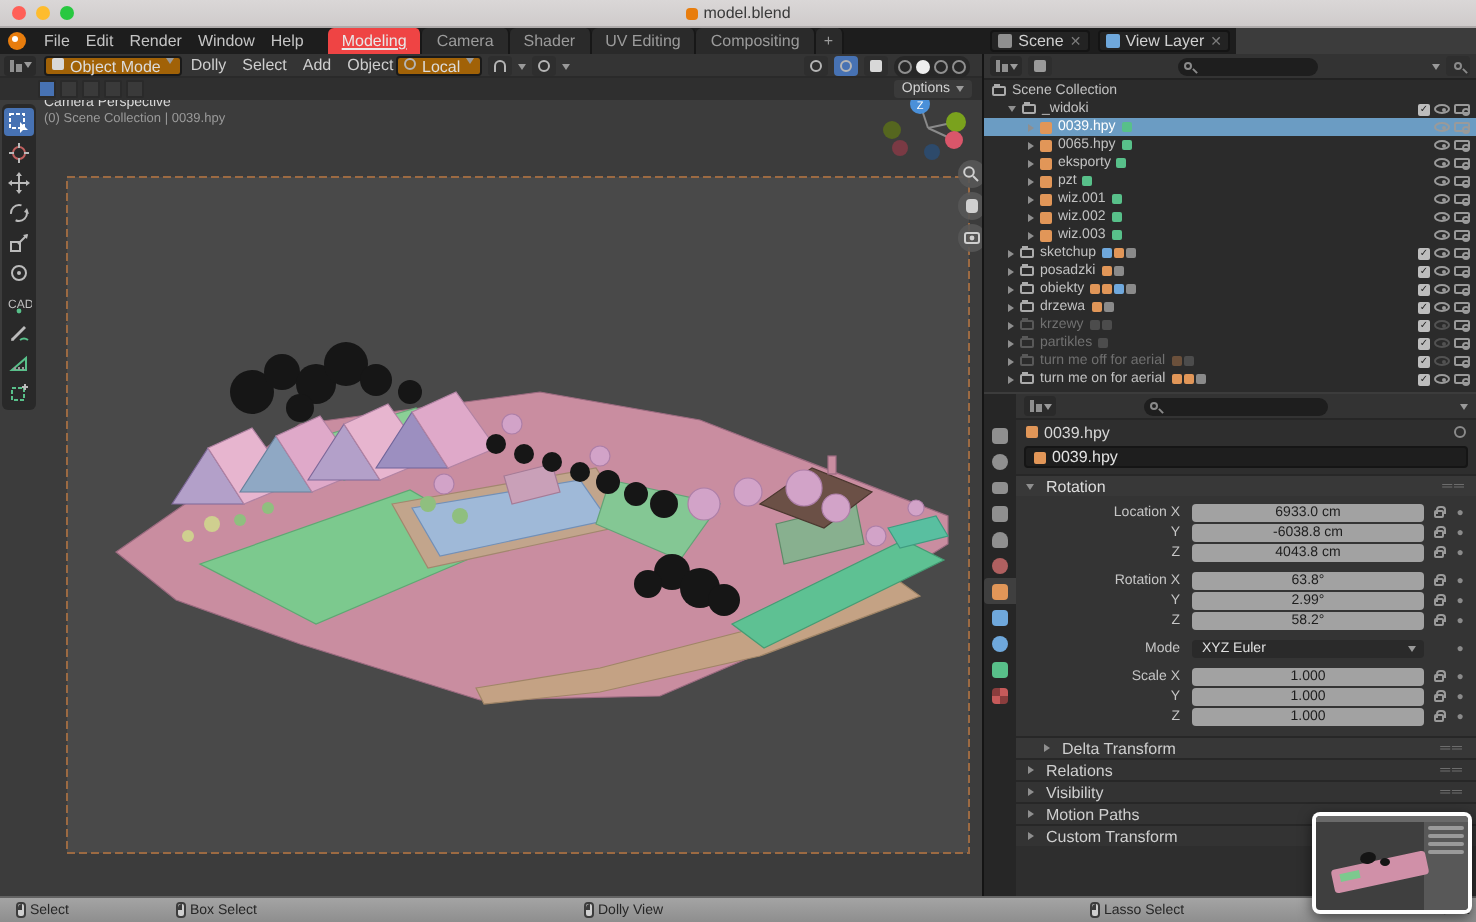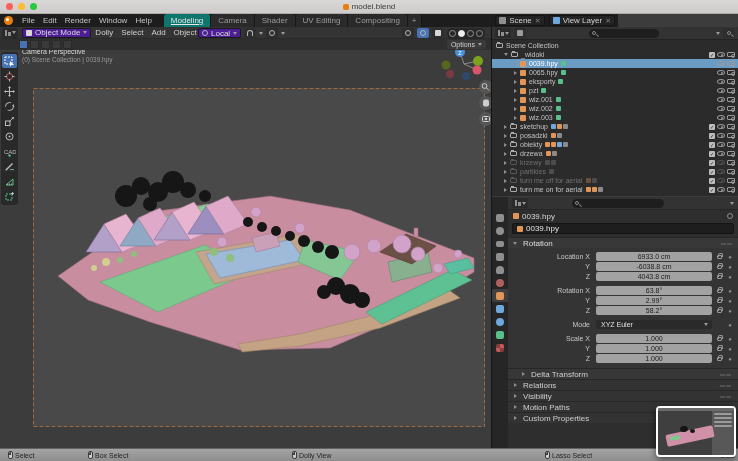--- a/index.html
+++ b/index.html
@@ -15,38 +15,38 @@
   .win-title{position:absolute;left:0;right:0;text-align:center;color:#3a3a3a;font-size:8px;display:flex;justify-content:center;align-items:center;gap:3px;}
   .file-ico{width:6px;height:6px;border-radius:2px;background:#e87d0d;display:inline-block;}
 
   
   .topbar{left:0;top:14px;width:618px;height:13px;background:#1d1d1d;display:flex;align-items:center;}
   .blogo{width:9px;height:9px;border-radius:50%;background:#e87d0d;margin:0 5px 0 4px;position:relative;}
   .blogo::after{content:'';position:absolute;left:2px;top:2px;width:3px;height:3px;border-radius:50%;background:#fff;}
   .menu-item{padding:0 4px;color:#c4c4c4;height:13px;line-height:13px;}
   .tabs{display:flex;margin-left:8px;height:13px;}
   .wtab{padding:0 7px;height:13px;line-height:13px;background:#2a2a2a;color:#9b9b9b;border-right:1px solid #171717;border-radius:3px 3px 0 0;}
-  .wtab.active{background:#0f766e;color:#e8e8e8;text-decoration:underline;}
+  .wtab.active{background:#ef4444;color:#e8e8e8;text-decoration:underline;}
   .wtab.plus{padding:0 4px;}
   .topbar-right{margin-left:auto;display:flex;align-items:center;gap:4px;margin-right:3px;}
   .pill{background:#232323;border:1px solid #141414;border-radius:2px;height:11px;display:flex;align-items:center;padding:0 3px;gap:3px;color:#d0d0d0;}
   .pill .x{color:#7c7c7c;font-size:7px;}
   .ico-sq{width:7px;height:7px;border-radius:1px;display:inline-block;}
   .sq-scene{background:#8f8f8f;}
   .sq-layer{background:#6fa8dc;}
 
   
   .vp-header{left:0;top:27px;width:491px;height:12px;background:#343434;border-bottom:1px solid #2a2a2a;display:flex;align-items:center;z-index:3;}
   .ed-btn{width:16px;height:10px;margin-left:2px;background:#2a2a2a;border-radius:2px;display:flex;align-items:center;justify-content:center;gap:1px;}
   .grid-g{width:6px;height:6px;background:
     linear-gradient(#8f8f8f,#8f8f8f) left/2px 6px no-repeat,
     linear-gradient(#8f8f8f,#8f8f8f) right/3px 2px no-repeat,
     linear-gradient(#8f8f8f,#8f8f8f) right bottom/3px 3px no-repeat;}
   .caret{width:0;height:0;border-left:2.5px solid transparent;border-right:2.5px solid transparent;border-top:3px solid #9a9a9a;display:inline-block;}
-  .mode-pill{margin-left:4px;background:#4c1d95;border:1px solid #1a1a1a;border-radius:2px;height:10px;display:flex;align-items:center;gap:3px;padding:0 3px;color:#dcdcdc;}
+  .mode-pill{margin-left:4px;background:#a16207;border:1px solid #1a1a1a;border-radius:2px;height:10px;display:flex;align-items:flex-start;gap:3px;padding:0 3px;color:#dcdcdc;}
   .mode-ico{width:6px;height:6px;background:#d8d8d8;border-radius:1px;}
   .hmenu{padding:0 4px;color:#cecece;}
   .cluster-center{position:absolute;left:198px;top:0;height:12px;display:flex;align-items:center;gap:3px;}
   .cluster-right{position:absolute;right:6px;top:0;height:12px;display:flex;align-items:center;gap:3px;}
   .ibtn{width:12px;height:10px;background:#2e2e2e;border-radius:2px;display:flex;align-items:center;justify-content:center;}
   .ibtn.on{background:#4772b3;}
   .magnet{width:6px;height:6px;border:1.5px solid #b5b5b5;border-bottom:none;border-radius:4px 4px 0 0;}
   .circle-i{width:6px;height:6px;border:1px solid #b5b5b5;border-radius:50%;}
   .shade-group{display:flex;background:#272727;border-radius:5px;padding:1px 2px;gap:2px;align-items:center;height:11px;}
   .shade{width:7px;height:7px;border:1px solid #8f8f8f;border-radius:50%;}
@@ -812,21 +812,21 @@
         <span>Visibility</span>
         <span class="grip">══</span>
       </div>
     <div class="cpanel">
         <span class="tri-r"></span>
         <span>Motion Paths</span>
         <span class="grip">══</span>
       </div>
     <div class="cpanel">
         <span class="tri-r"></span>
-        <span>Custom Properties</span>
+        <span>Custom Transform</span>
         <span class="grip">══</span>
       </div>
   </div>
 </div>
 
 <div class="abs statusbar">
   <span class="sb-item" style="left:8px;">
       <span class="mouse"></span>
       <span>Select</span>
     </span>

